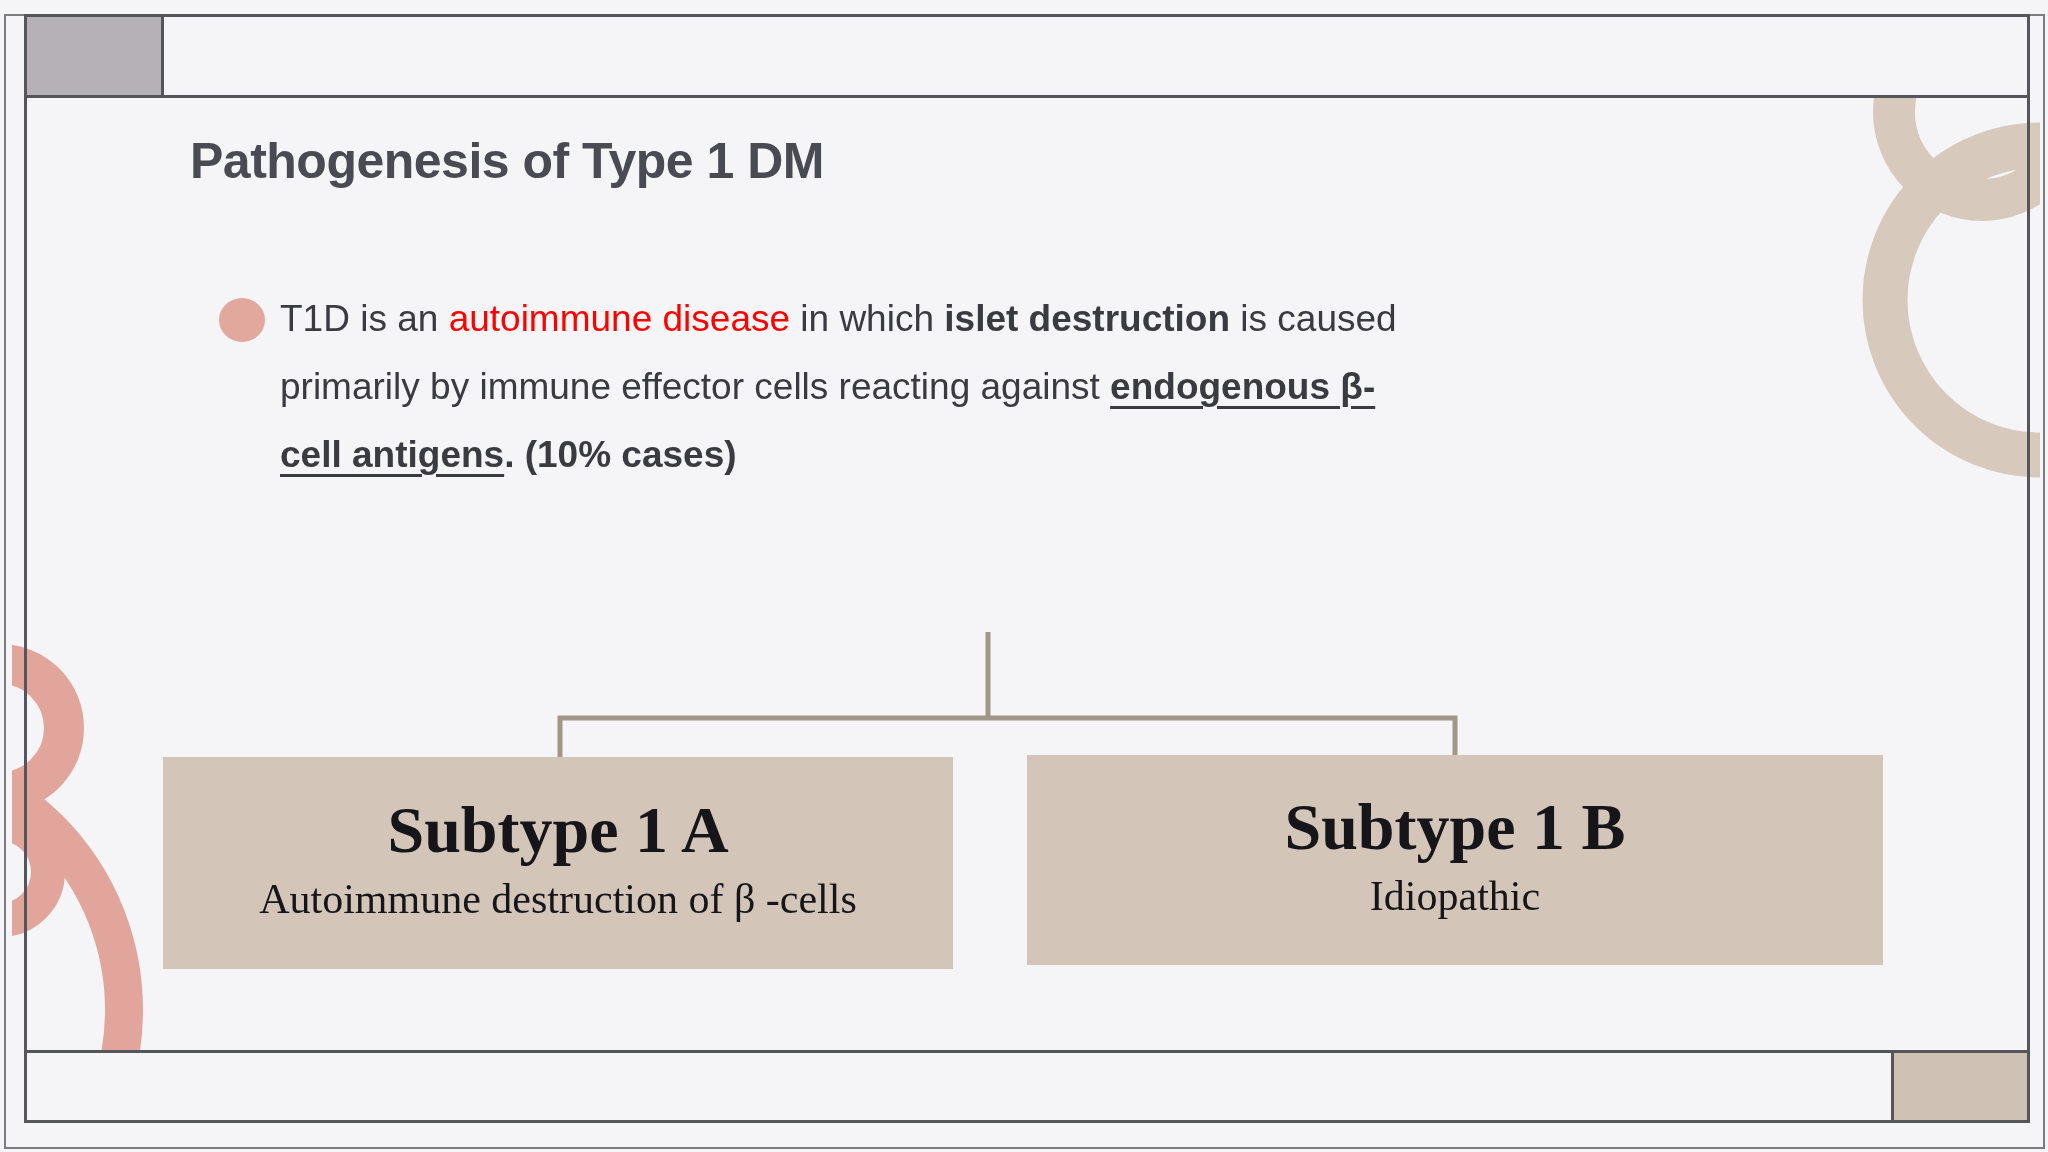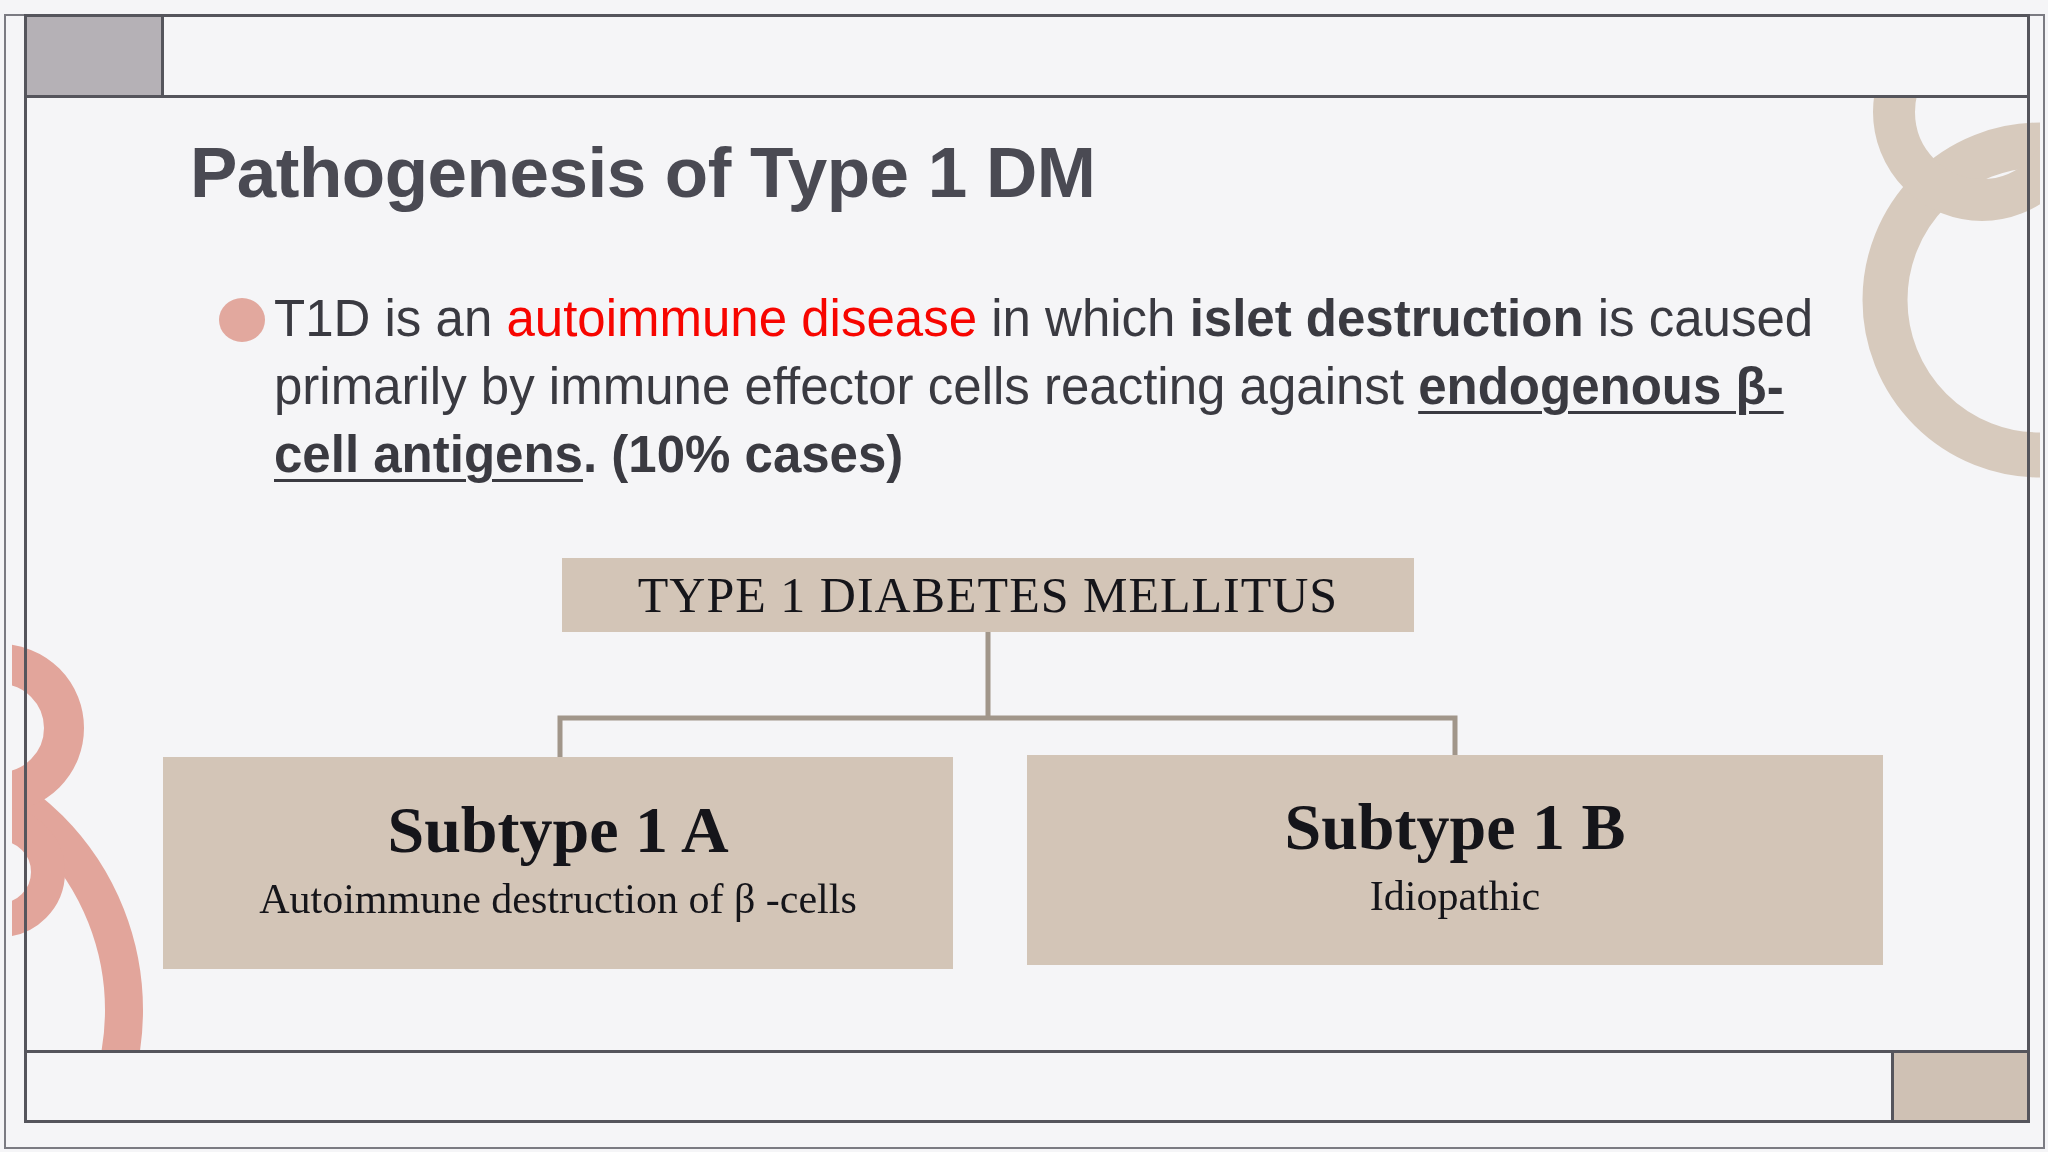--- a/index.html
+++ b/index.html
@@ -34,28 +34,28 @@
   
   .deco-layer{
     position:absolute;left:12px;top:95px;width:2028px;height:955px;
     overflow:hidden;z-index:1;pointer-events:none;
   }
   
   .tree-layer{position:absolute;left:0;top:0;width:2048px;height:1152px;z-index:3;pointer-events:none;}
   
   .title{
     position:absolute;left:190px;top:132px;z-index:4;
-    font-size:71px;font-weight:700;letter-spacing:-0.5px;color:#4a4a53;white-space:nowrap;
+    font-size:50px;font-weight:700;letter-spacing:-0.5px;color:#4a4a53;white-space:nowrap;
   }
   .bullet-dot{
     position:absolute;left:219px;top:298px;width:46px;height:44px;
     border-radius:50%;background:#e2a89e;z-index:4;
   }
   .body-line{
-    position:absolute;left:274px;z-index:4;font-size:51px;line-height:47px;
+    position:absolute;left:280px;z-index:4;font-size:37px;line-height:47px;
     color:#3a3a41;white-space:nowrap;
   }
   .body-line.l1{top:295px;} .body-line.l2{top:363px;} .body-line.l3{top:431px;}
   .seg-red{color:#f70500;}
   .seg-bold{font-weight:700;}
   .seg-bold-underline{
     font-weight:700;text-decoration:underline;
     text-decoration-thickness:3px;text-underline-offset:7px;
   }
   .diagram-box{
@@ -99,23 +99,20 @@
     </svg>
   </div>
 
   <div class="title">Pathogenesis of Type 1 DM</div>
 
   <div class="bullet-dot"></div>
   <div class="body-line l1"><span>T1D is an </span><span class="seg-red">autoimmune disease</span><span> in which </span><span class="seg-bold">islet destruction</span><span> is caused</span></div>
   <div class="body-line l2"><span>primarily by immune effector cells reacting against </span><span class="seg-bold-underline">endogenous β-</span></div>
   <div class="body-line l3"><span class="seg-bold-underline">cell antigens</span><span class="seg-bold">. (10% cases)</span></div>
 
-  <div class="diagram-box type-box">
-    <span>TYPE 1 DIABETES MELLITUS</span>
-  </div>
   <div class="diagram-box box-1a">
     <div class="sub-title">Subtype 1 A</div>
     <div class="sub-desc">Autoimmune destruction of β -cells</div>
   </div>
   <div class="diagram-box box-1b">
     <div class="sub-title">Subtype 1 B</div>
     <div class="sub-desc">Idiopathic</div>
   </div>
 
 </div>

